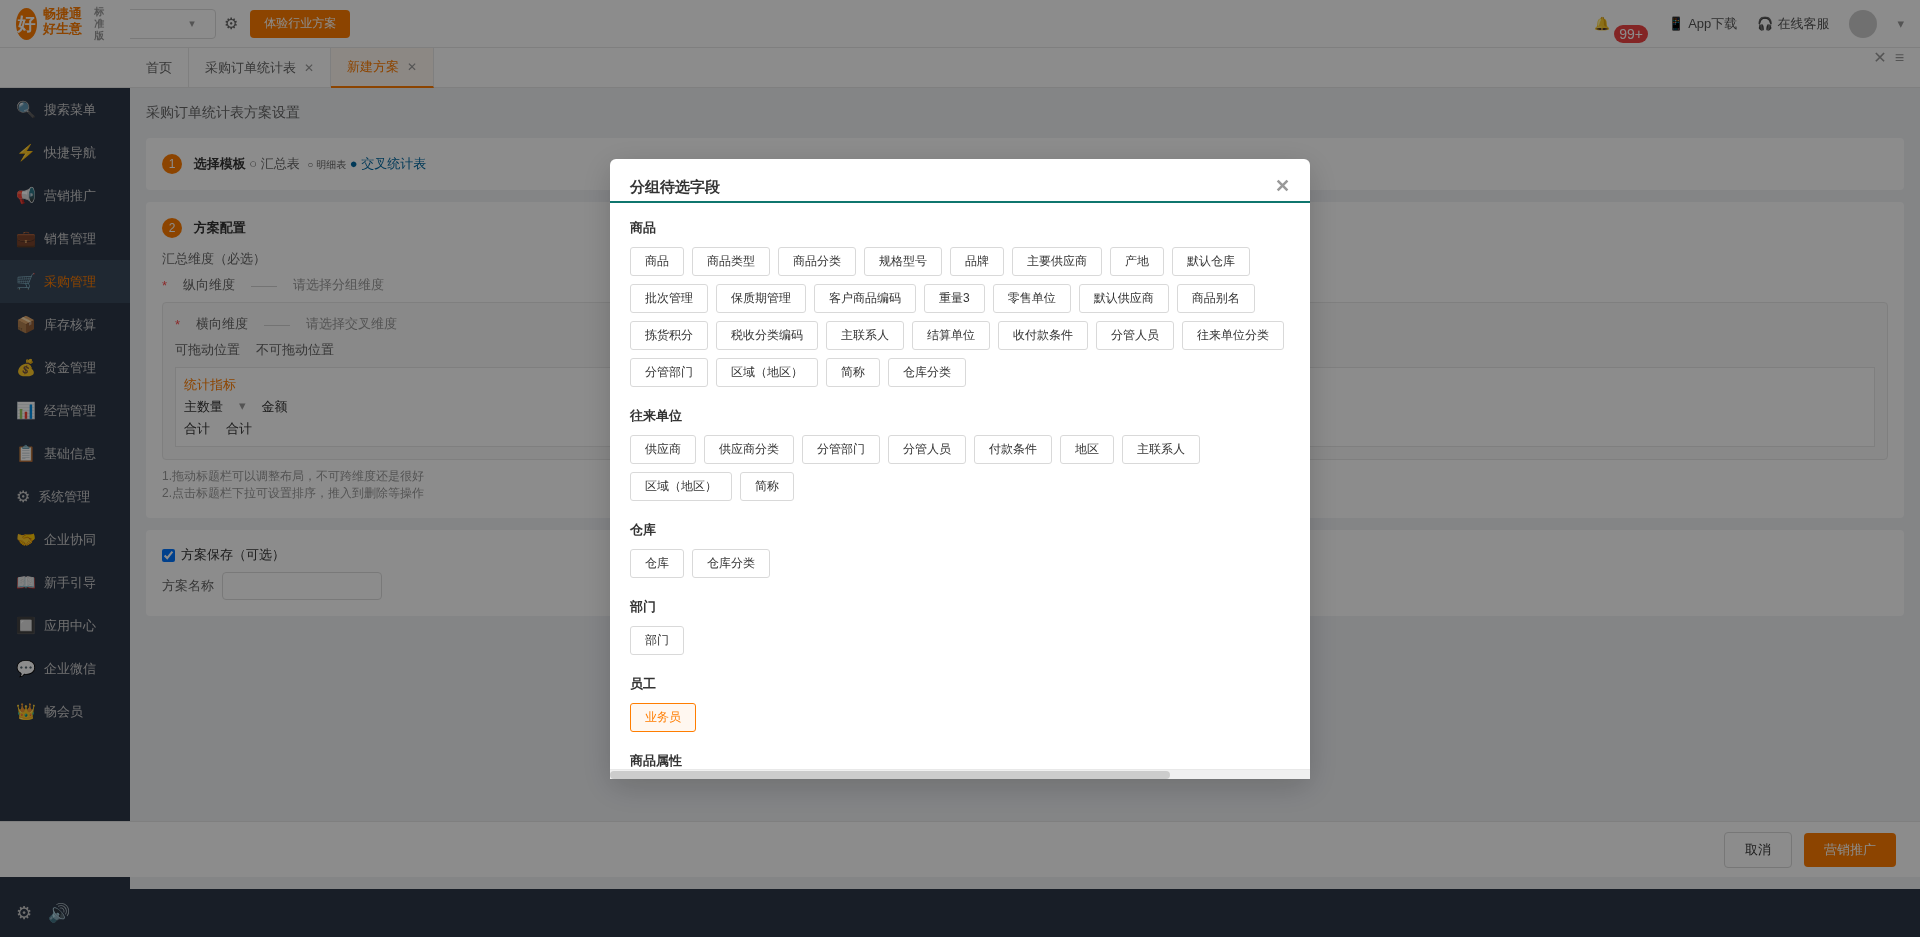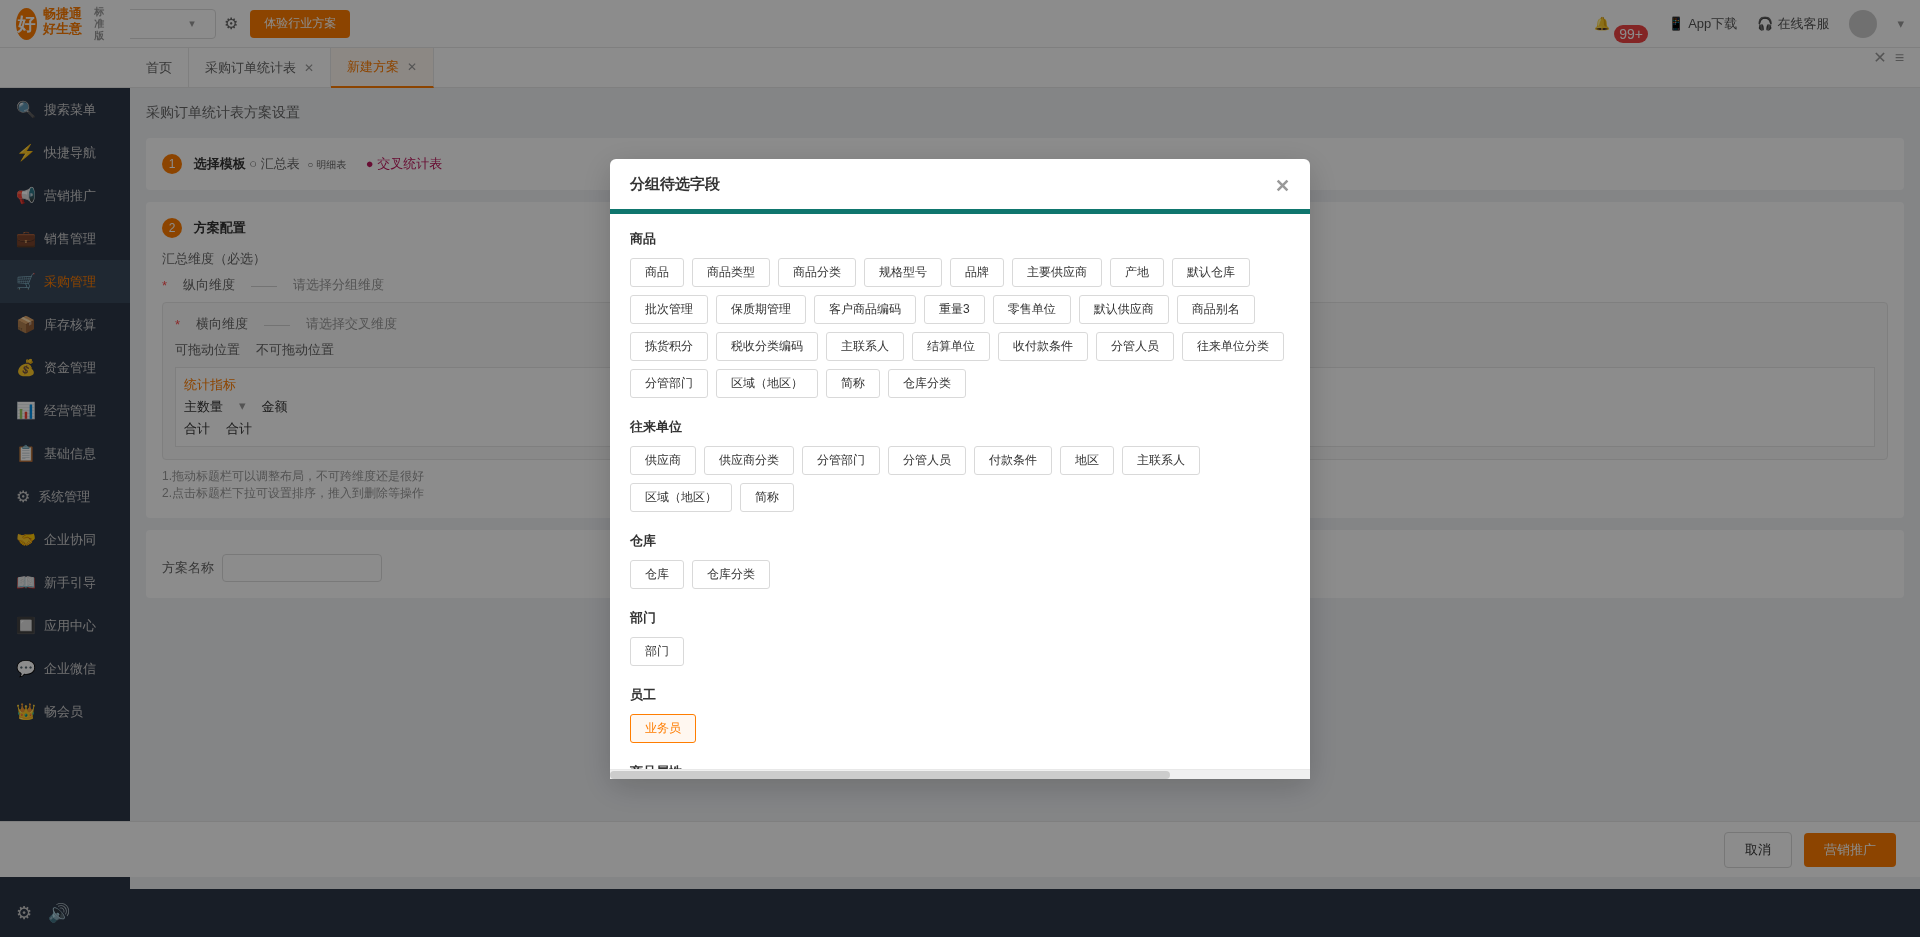--- a/index.html
+++ b/index.html
@@ -152,23 +152,23 @@
       background: #fff;
       border-radius: 6px;
       width: 700px;
       max-height: 620px;
       display: flex;
       flex-direction: column;
       box-shadow: 0 8px 32px rgba(0,0,0,0.18);
       position: relative;
     }
     .modal-header {
-      display: flex; align-items: flex-start; justify-content: space-between;
-      padding: 16px 20px 12px;
-      border-bottom: 5px solid #0f766e;
+      display: flex; align-items: flex-end; justify-content: space-between;
+      padding: 16px 20px 4px;
+      border-bottom: 2px solid #0f766e;
       font-size: 15px;
       font-weight: bold;
       color: #333;
       flex-shrink: 0;
     }
     .modal-close {
       cursor: pointer;
       color: #999;
       font-size: 18px;
     }
@@ -401,21 +401,21 @@
   </div>
 </div>
 
 <div class="main-content">
   <div class="page-title">采购订单统计表方案设置</div>
   <div class="config-section">
     <span class="step-badge">1</span>
     <span class="step-label">选择模板</span>
     <span style="margin-left:0;color:#666;font-size:13px">○ <span>汇总表</span></span>
     <span style="margin-left:4px;color:#666;font-size:10px">○ <span>明细表</span></span>
-    <span style="margin-left:16px;color:#be185d;font-size:13px">● <span>交叉统计表</span></span>
+    <span style="color:#0369a1;font-size:13px">● <span>交叉统计表</span></span>
   </div>
   <div class="config-section">
     <span class="step-badge">2</span>
     <span class="step-label">方案配置</span>
     <div style="margin-top:12px;color:#666;font-size:13px">汇总维度（必选）</div>
     <div style="margin-top:8px;display:flex;gap:16px;align-items:center">
       <span style="color:#ff4d4f">*</span>
       <span style="color:#666">纵向维度</span>
       <span style="color:#ccc">——</span>
       <span style="color:#999;font-size:13px">请选择分组维度</span>
@@ -441,20 +441,24 @@
         <div style="display:flex;gap:16px;font-size:13px;margin-top:4px">
           <span>合计</span>
           <span>合计</span>
         </div>
       </div>
     </div>
     <div style="margin-top:8px;font-size:12px;color:#999">1.拖动标题栏可以调整布局，不可跨维度还是很好</div>
     <div style="font-size:12px;color:#999">2.点击标题栏下拉可设置排序，推入到删除等操作</div>
   </div>
   <div class="config-section">
+    <label style="display:flex;align-items:center;gap:6px;cursor:pointer">
+      <input type="checkbox" checked="" style="">
+      <span>方案保存（可选）</span>
+    </label>
     <div style="margin-top:8px;display:flex;align-items:center;gap:8px">
       <span style="color:#666;font-size:13px">方案名称</span>
       <input type="text" style="width: 160px; height: 28px; border: 1px solid rgb(221, 221, 221); border-radius: 4px; padding: 0px 8px; font-size: 13px;">
     </div>
   </div>
 </div>
 
 <div class="overlay">
   <div class="modal">
     <div class="modal-header">

